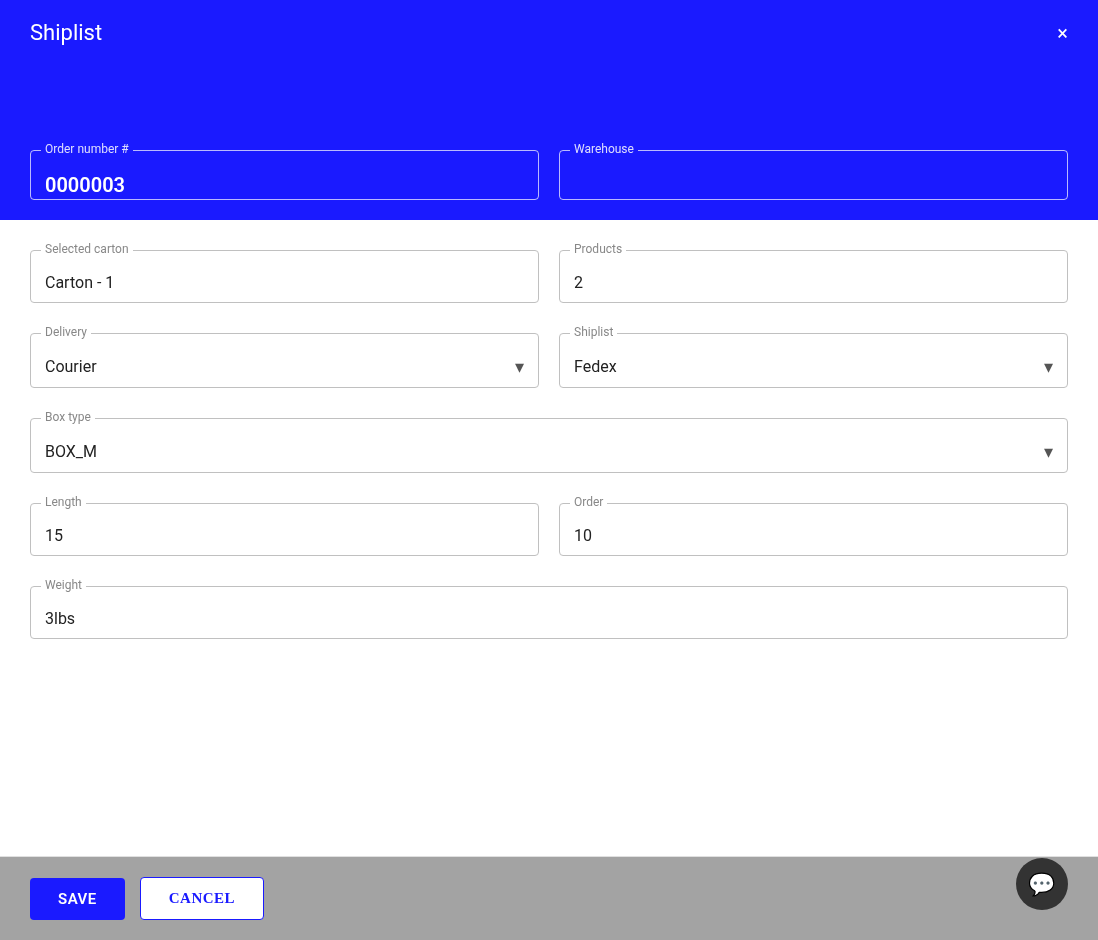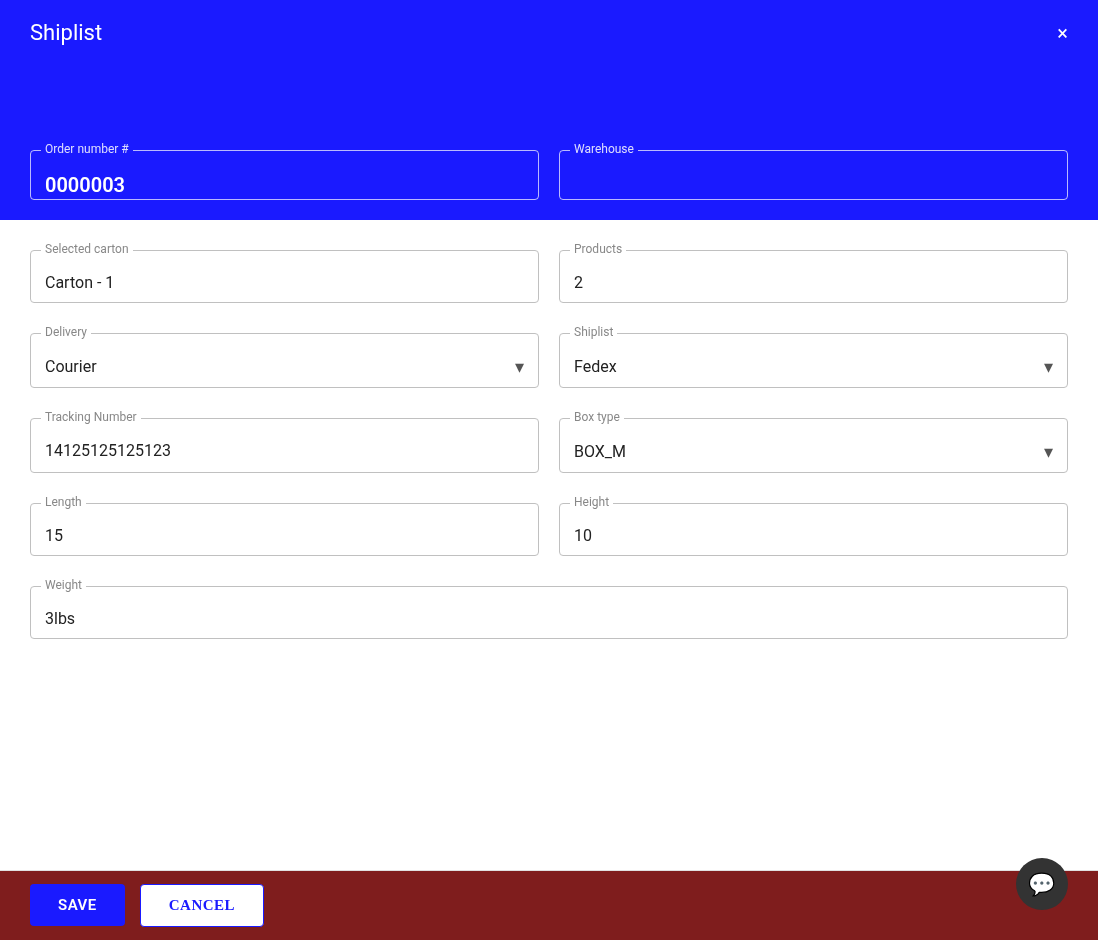--- a/index.html
+++ b/index.html
@@ -136,26 +136,26 @@
       align-items: center;
       gap: 24px;
     }
 
     .dropdown-arrow {
       color: #555555;
       font-size: 18px;
     }
 
     .modal-footer {
-      padding: 13px 30px;
+      padding: 20px 30px;
       display: flex;
       gap: 15px;
-      align-items: flex-start;
+      align-items: center;
       border-top: 1px solid #e0e0e0;
-      background: #7f1d1d;
+      background: #a3a3a3;
     }
 
     .btn-save {
       background: #1a1aff;
       color: #ffffff;
       border: none;
       border-radius: 4px;
       padding: 12px 28px;
       font-size: 15px;
       font-weight: 600;
@@ -239,39 +239,35 @@
         <span class="form-field-label">Shiplist</span>
         <div class="form-field-value form-field-select">
           <span>Fedex</span>
           <span class="dropdown-arrow">▾</span>
         </div>
       </div>
     </div>
 
     <div class="form-row">
       <div class="form-field">
-        <span class="form-field-label">Tracking Number</span>
-        <div class="form-field-value">14125125125123</div>
-      </div>
-      <div class="form-field">
         <span class="form-field-label">Box type</span>
         <div class="form-field-value form-field-select">
           <span>BOX_M</span>
           <span class="dropdown-arrow">▾</span>
         </div>
       </div>
     </div>
 
     <div class="form-row">
       <div class="form-field">
         <span class="form-field-label">Length</span>
         <div class="form-field-value">15</div>
       </div>
       <div class="form-field">
-        <span class="form-field-label">Height</span>
+        <span class="form-field-label">Order</span>
         <div class="form-field-value">10</div>
       </div>
     </div>
 
     <div class="form-row">
       <div class="form-field">
         <span class="form-field-label">Weight</span>
         <div class="form-field-value">3lbs</div>
       </div>
     </div>

